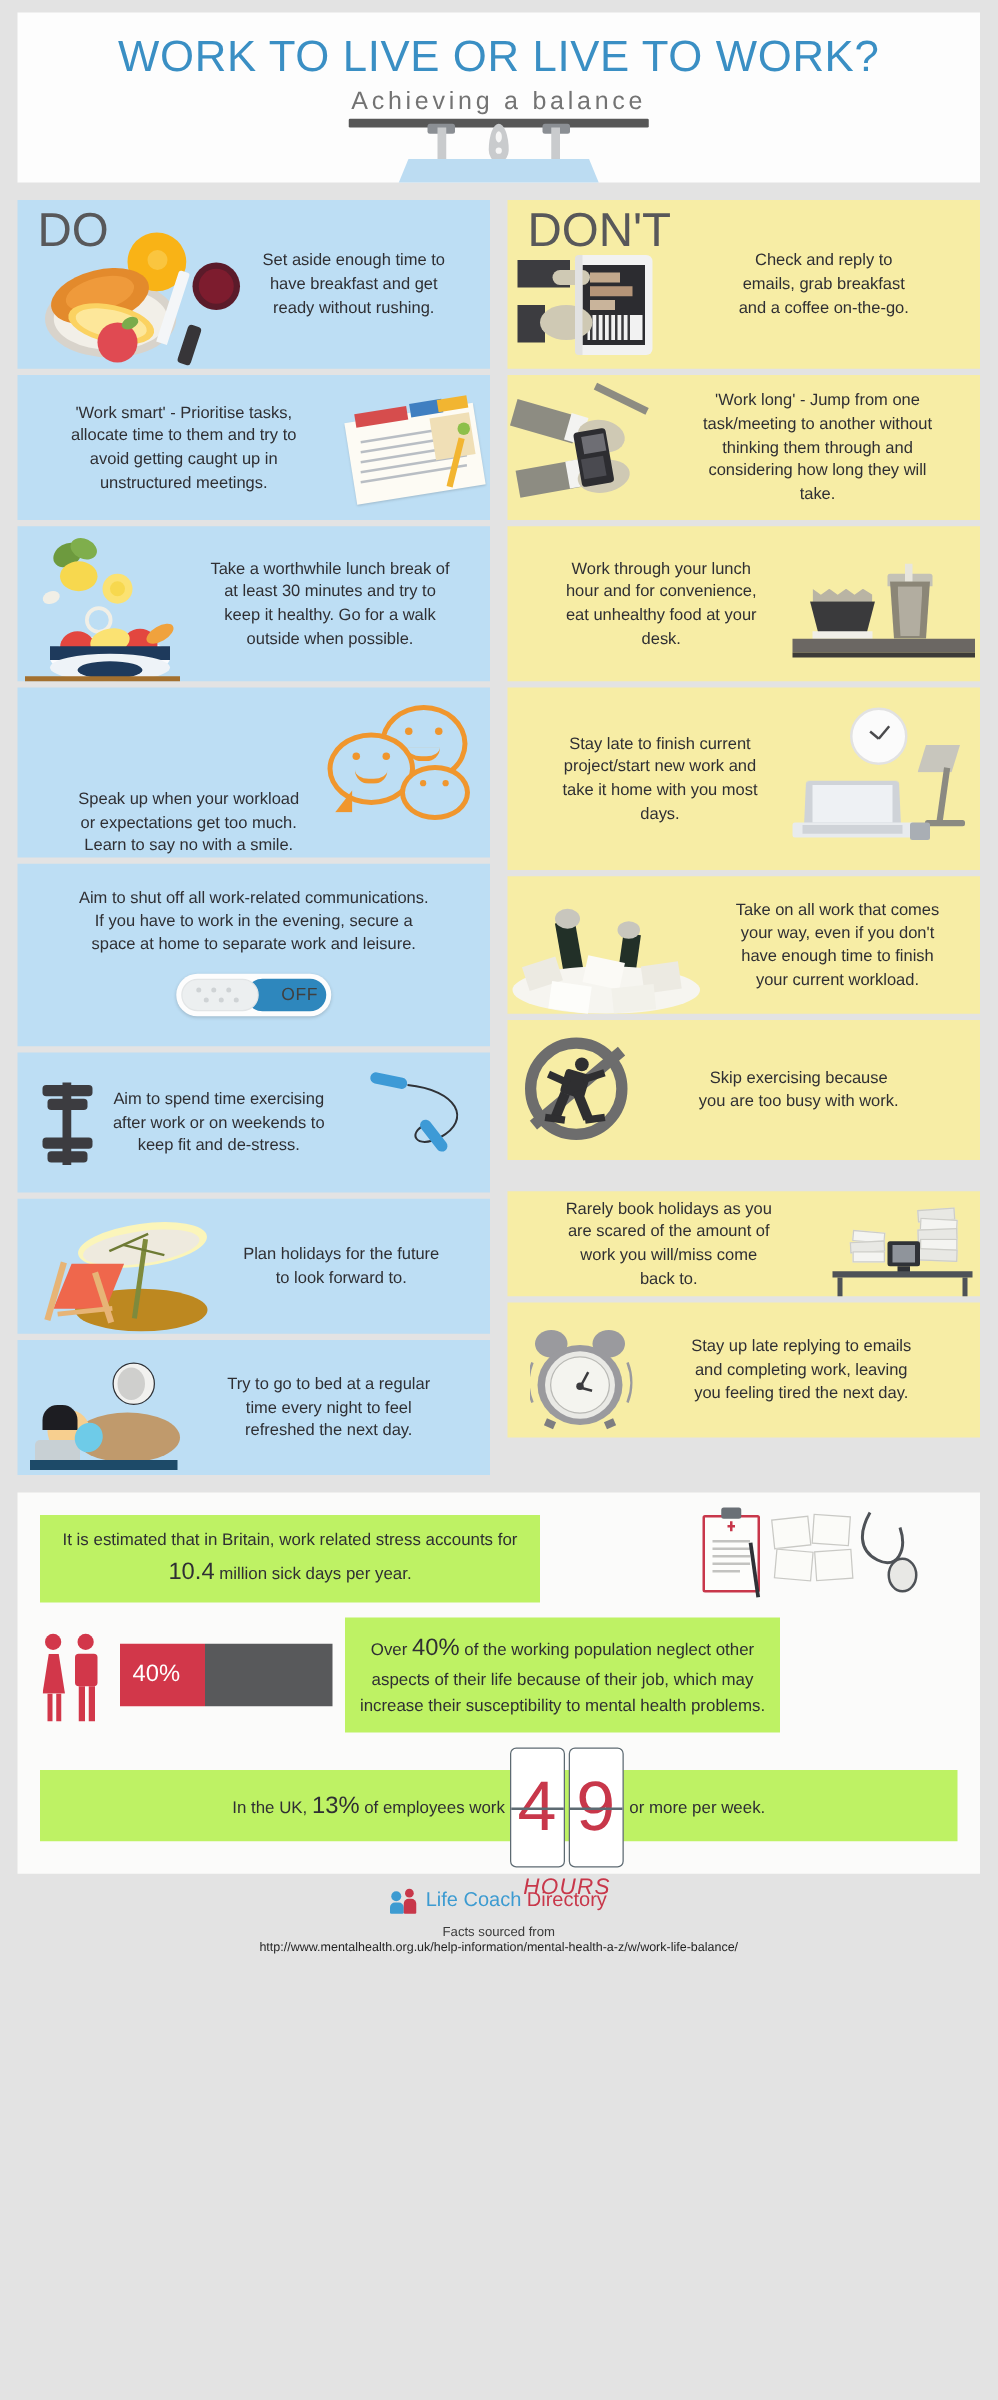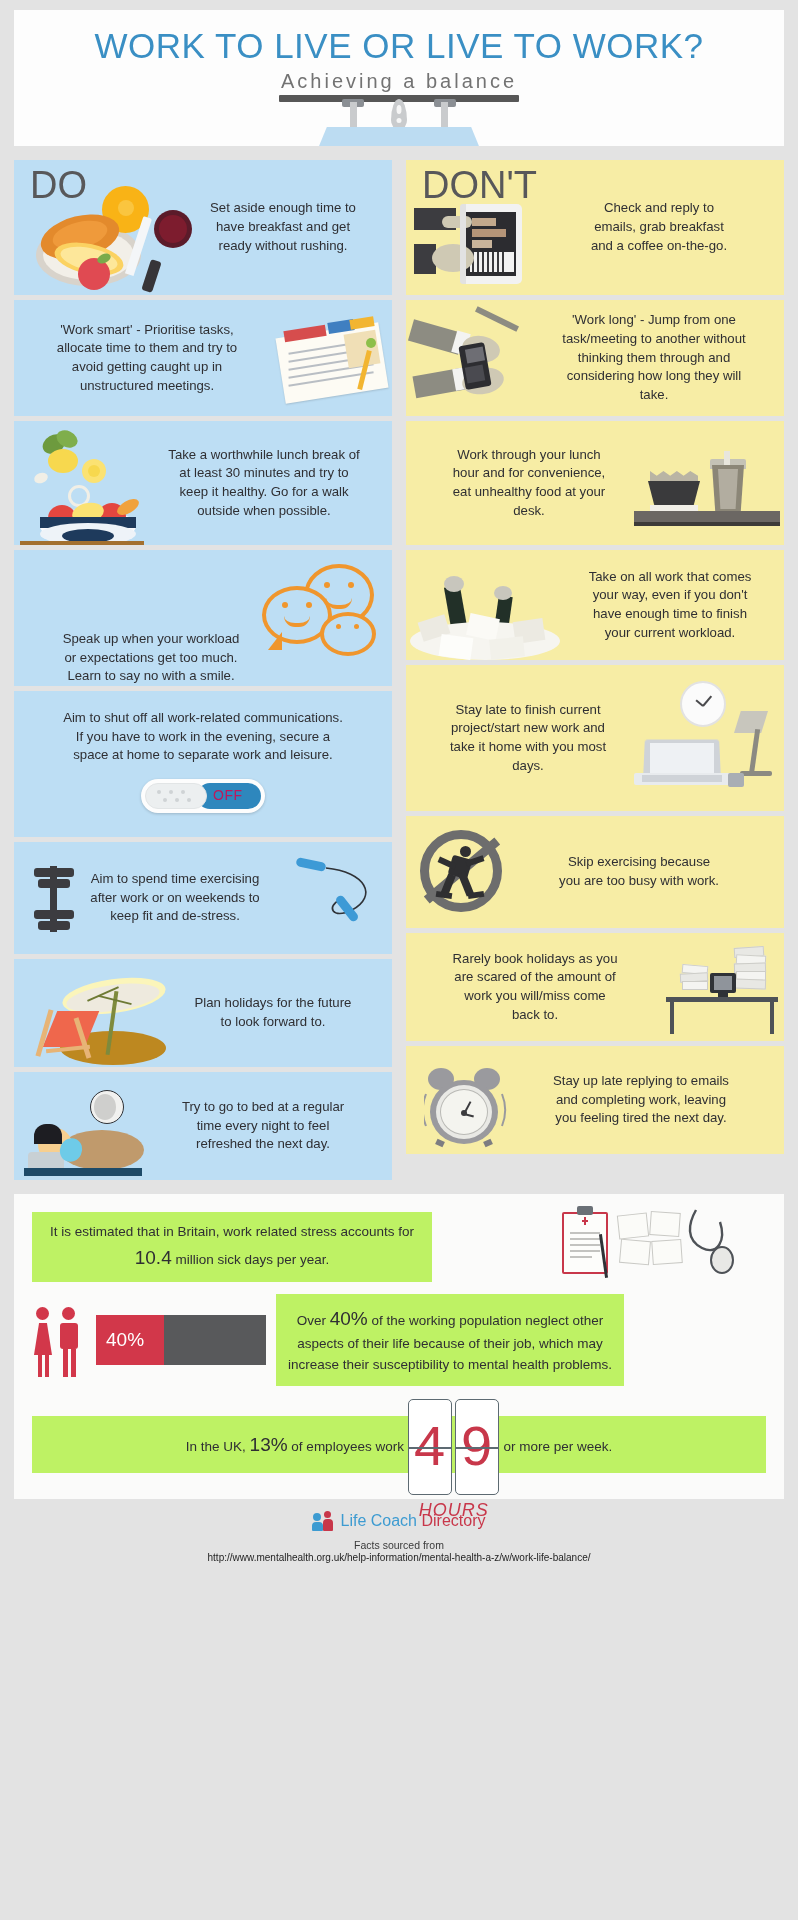--- a/index.html
+++ b/index.html
@@ -241,21 +241,21 @@
         <div class="art" style="position:relative;margin-top:14px;width:124px;height:34px;">
           <div class="rect" style="left:0;top:0;width:124px;height:34px;background:#fdfdfd;border-radius:17px;box-shadow:0 1px 3px rgba(0,0,0,.18);"></div>
           <div class="rect" style="left:56px;top:4px;width:64px;height:26px;background:#2e87bd;border-radius:13px;"></div>
           <div class="rect" style="left:4px;top:4px;width:62px;height:26px;background:#eceff0;border-radius:13px;border:1px solid #e2e5e6;"></div>
           <div class="circle" style="left:16px;top:11px;width:4px;height:4px;background:#cfd3d5;"></div>
           <div class="circle" style="left:28px;top:11px;width:4px;height:4px;background:#cfd3d5;"></div>
           <div class="circle" style="left:40px;top:11px;width:4px;height:4px;background:#cfd3d5;"></div>
           <div class="circle" style="left:22px;top:19px;width:4px;height:4px;background:#cfd3d5;"></div>
           <div class="circle" style="left:34px;top:19px;width:4px;height:4px;background:#cfd3d5;"></div>
           <div class="circle" style="left:46px;top:19px;width:4px;height:4px;background:#cfd3d5;"></div>
-          <div style="position:absolute;left:72px;top:8px;color:#be185d;font-size:14px;letter-spacing:.5px;">OFF</div>
+          <div style="position:absolute;left:84px;top:8px;color:#404040;font-size:14px;letter-spacing:.5px;">OFF</div>
         </div>
       </div>
 
       <div class="cell" style="height:112px;">
         <div class="art" style="left:14px;top:18px;width:52px;height:78px;">
           <div class="rect" style="left:22px;top:6px;width:7px;height:66px;background:#3c3c40;"></div>
           <div class="rect" style="left:6px;top:8px;width:40px;height:9px;background:#3c3c40;border-radius:3px;"></div>
           <div class="rect" style="left:10px;top:19px;width:32px;height:9px;background:#3c3c40;border-radius:3px;"></div>
           <div class="rect" style="left:6px;top:50px;width:40px;height:9px;background:#3c3c40;border-radius:3px;"></div>
           <div class="rect" style="left:10px;top:61px;width:32px;height:9px;background:#3c3c40;border-radius:3px;"></div>
@@ -353,70 +353,70 @@
           <div class="rect" style="left:84px;top:14px;width:20px;height:40px;background:#b2ada0;clip-path:polygon(0 0,100% 0,88% 100%,12% 100%);"></div>
           <div class="rect" style="left:90px;top:-4px;width:6px;height:14px;background:#e8e6dd;"></div>
           <div class="rect" style="left:16px;top:16px;width:48px;height:12px;background:#b9b4a4;clip-path:polygon(0 0,14% 40%,28% 0,42% 40%,56% 0,70% 40%,84% 0,100% 40%,100% 100%,0 100%);"></div>
           <div class="rect" style="left:14px;top:26px;width:52px;height:28px;background:#3a3a3c;clip-path:polygon(0 0,100% 0,86% 100%,14% 100%);"></div>
           <div class="rect" style="left:16px;top:50px;width:48px;height:6px;background:#f1efe8;"></div>
           <div class="rect" style="left:0px;top:56px;width:146px;height:11px;background:#6b6763;"></div>
           <div class="rect" style="left:0px;top:67px;width:146px;height:4px;background:#3d3b38;"></div>
         </div>
       </div>
 
-      <div class="cell" style="height:110px;">
-        <div class="art" style="left:4px;top:24px;width:148px;height:84px;">
-          <div class="rect" style="left:38px;top:12px;width:16px;height:48px;background:#223028;transform:rotate(-10deg);"></div>
-          <div class="ell" style="left:34px;top:2px;width:20px;height:16px;background:#c8c6bd;"></div>
-          <div class="rect" style="left:86px;top:22px;width:14px;height:40px;background:#223028;transform:rotate(8deg);"></div>
-          <div class="ell" style="left:84px;top:12px;width:18px;height:14px;background:#c8c6bd;"></div>
-          <div class="ell" style="left:0px;top:48px;width:150px;height:38px;background:#f6f5f0;"></div>
-          <div class="rect" style="left:10px;top:44px;width:28px;height:20px;background:#eceae2;transform:rotate(-18deg);"></div>
-          <div class="rect" style="left:58px;top:42px;width:30px;height:22px;background:#fbfaf6;transform:rotate(12deg);"></div>
-          <div class="rect" style="left:104px;top:46px;width:30px;height:22px;background:#eceae2;transform:rotate(-8deg);"></div>
-          <div class="rect" style="left:30px;top:62px;width:32px;height:22px;background:#fdfdfa;transform:rotate(8deg);"></div>
-          <div class="rect" style="left:80px;top:64px;width:34px;height:20px;background:#f2f1ea;transform:rotate(-6deg);"></div>
-        </div>
-        <div class="txt" style="width:174px;margin-left:150px;">Take on all work that comes your way, even if you don't have enough time to finish your current workload.</div>
-      </div>
-
       <div class="cell" style="height:146px;">
         <div class="txt" style="width:164px;margin-right:134px;">Stay late to finish current project/start new work and take it home with you most days.</div>
         <div class="art" style="right:4px;top:16px;width:152px;height:118px;">
           <div class="circle" style="left:52px;top:0px;width:46px;height:46px;background:#fbfbfb;border:2px solid #e2e2e2;"></div>
           <div class="rect" style="left:74px;top:12px;width:2px;height:13px;background:#4a4a4d;transform-origin:bottom;transform:rotate(40deg);"></div>
           <div class="rect" style="left:74px;top:16px;width:2px;height:9px;background:#4a4a4d;transform-origin:bottom;transform:rotate(-50deg);"></div>
           <div class="rect" style="left:106px;top:30px;width:34px;height:22px;background:#c8c6bd;clip-path:polygon(20% 0,100% 0,80% 100%,0 100%);"></div>
           <div class="rect" style="left:124px;top:48px;width:5px;height:46px;background:#8b8a82;transform:rotate(8deg);"></div>
           <div class="rect" style="left:112px;top:90px;width:32px;height:5px;background:#8b8a82;border-radius:2px;"></div>
           <div class="rect" style="left:16px;top:58px;width:76px;height:38px;background:#cfd3d8;transform:perspective(120px) rotateX(8deg);border-radius:3px 3px 0 0;"></div>
           <div class="rect" style="left:22px;top:62px;width:64px;height:30px;background:#eef1f4;"></div>
           <div class="rect" style="left:6px;top:92px;width:98px;height:12px;background:#e8ebee;border-radius:2px;"></div>
           <div class="rect" style="left:14px;top:94px;width:80px;height:7px;background:#cfd3d8;"></div>
           <div class="rect" style="left:100px;top:92px;width:16px;height:14px;background:#a9aeb4;border-radius:2px;"></div>
         </div>
       </div>
 
+      <div class="cell" style="height:110px;">
+        <div class="art" style="left:4px;top:24px;width:148px;height:84px;">
+          <div class="rect" style="left:38px;top:12px;width:16px;height:48px;background:#223028;transform:rotate(-10deg);"></div>
+          <div class="ell" style="left:34px;top:2px;width:20px;height:16px;background:#c8c6bd;"></div>
+          <div class="rect" style="left:86px;top:22px;width:14px;height:40px;background:#223028;transform:rotate(8deg);"></div>
+          <div class="ell" style="left:84px;top:12px;width:18px;height:14px;background:#c8c6bd;"></div>
+          <div class="ell" style="left:0px;top:48px;width:150px;height:38px;background:#f6f5f0;"></div>
+          <div class="rect" style="left:10px;top:44px;width:28px;height:20px;background:#eceae2;transform:rotate(-18deg);"></div>
+          <div class="rect" style="left:58px;top:42px;width:30px;height:22px;background:#fbfaf6;transform:rotate(12deg);"></div>
+          <div class="rect" style="left:104px;top:46px;width:30px;height:22px;background:#eceae2;transform:rotate(-8deg);"></div>
+          <div class="rect" style="left:30px;top:62px;width:32px;height:22px;background:#fdfdfa;transform:rotate(8deg);"></div>
+          <div class="rect" style="left:80px;top:64px;width:34px;height:20px;background:#f2f1ea;transform:rotate(-6deg);"></div>
+        </div>
+        <div class="txt" style="width:174px;margin-left:150px;">Take on all work that comes your way, even if you don't have enough time to finish your current workload.</div>
+      </div>
+
       <div class="cell" style="height:112px;">
         <div class="art" style="left:14px;top:14px;width:86px;height:84px;">
           <div class="circle" style="left:0;top:0;width:82px;height:82px;border:9px solid #6d6d6d;background:transparent;"></div>
           <div class="rect" style="left:-4px;top:36px;width:92px;height:9px;background:#6d6d6d;transform:rotate(-40deg);"></div>
           <div class="circle" style="left:40px;top:16px;width:11px;height:11px;background:#2f2f31;"></div>
           <div class="rect" style="left:30px;top:27px;width:20px;height:20px;background:#2f2f31;transform:rotate(16deg);border-radius:3px;"></div>
           <div class="rect" style="left:18px;top:30px;width:18px;height:6px;background:#2f2f31;transform:rotate(24deg);"></div>
           <div class="rect" style="left:46px;top:28px;width:18px;height:6px;background:#2f2f31;transform:rotate(-18deg);"></div>
           <div class="rect" style="left:24px;top:44px;width:8px;height:22px;background:#2f2f31;transform:rotate(22deg);"></div>
           <div class="rect" style="left:42px;top:42px;width:8px;height:24px;background:#2f2f31;transform:rotate(-22deg);"></div>
           <div class="rect" style="left:16px;top:62px;width:16px;height:6px;background:#2f2f31;transform:rotate(8deg);"></div>
           <div class="rect" style="left:48px;top:62px;width:16px;height:6px;background:#2f2f31;transform:rotate(-8deg);"></div>
         </div>
         <div class="txt" style="width:164px;margin-left:88px;">Skip exercising because you are too busy with work.</div>
       </div>
 
-      <div class="cell" style="height:108px;">
+      <div class="cell" style="height:84px;margin-top:20px;">
         <div class="txt" style="width:172px;margin-right:120px;">Rarely book holidays as you are scared of the amount of work you will/miss come back to.</div>
         <div class="art" style="right:0px;top:12px;width:132px;height:92px;">
           <div class="rect" style="left:82px;top:2px;width:30px;height:10px;background:#e8e8e4;border:1px solid #cdcdc8;transform:rotate(-4deg);"></div>
           <div class="rect" style="left:84px;top:10px;width:30px;height:10px;background:#f4f4f1;border:1px solid #cdcdc8;transform:rotate(3deg);"></div>
           <div class="rect" style="left:82px;top:18px;width:32px;height:10px;background:#e8e8e4;border:1px solid #cdcdc8;transform:rotate(-2deg);"></div>
           <div class="rect" style="left:84px;top:26px;width:30px;height:10px;background:#f4f4f1;border:1px solid #cdcdc8;"></div>
           <div class="rect" style="left:82px;top:34px;width:32px;height:10px;background:#e8e8e4;border:1px solid #cdcdc8;transform:rotate(2deg);"></div>
           <div class="rect" style="left:30px;top:20px;width:26px;height:9px;background:#f4f4f1;border:1px solid #cdcdc8;transform:rotate(5deg);"></div>
           <div class="rect" style="left:28px;top:28px;width:28px;height:9px;background:#e8e8e4;border:1px solid #cdcdc8;transform:rotate(-3deg);"></div>
           <div class="rect" style="left:30px;top:36px;width:26px;height:9px;background:#f4f4f1;border:1px solid #cdcdc8;"></div>

